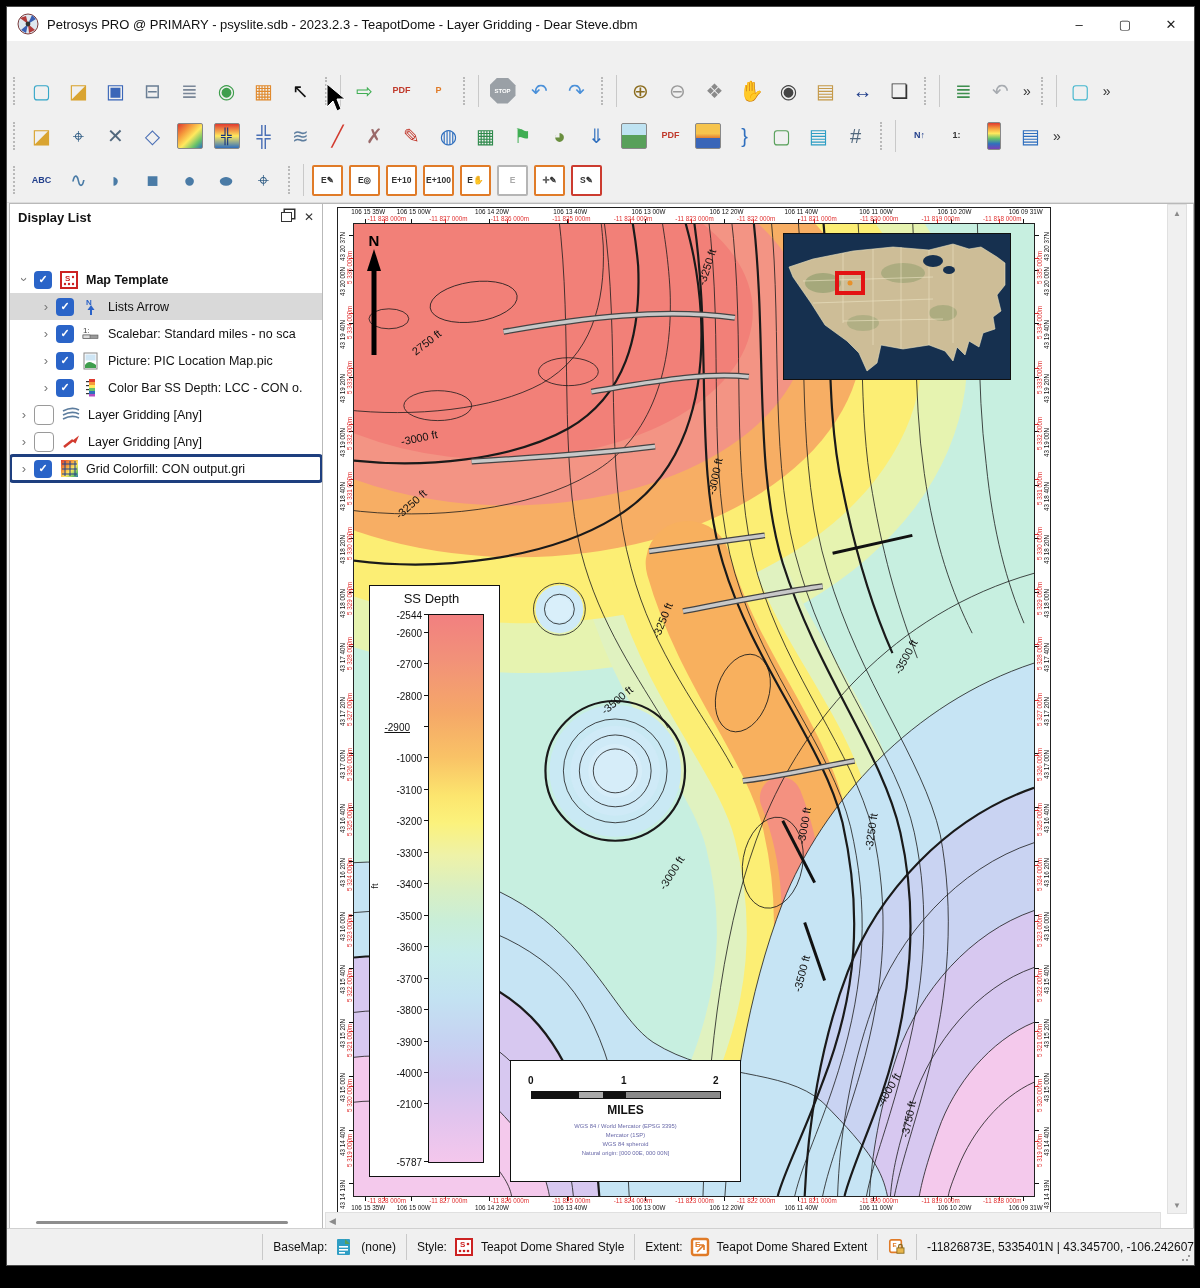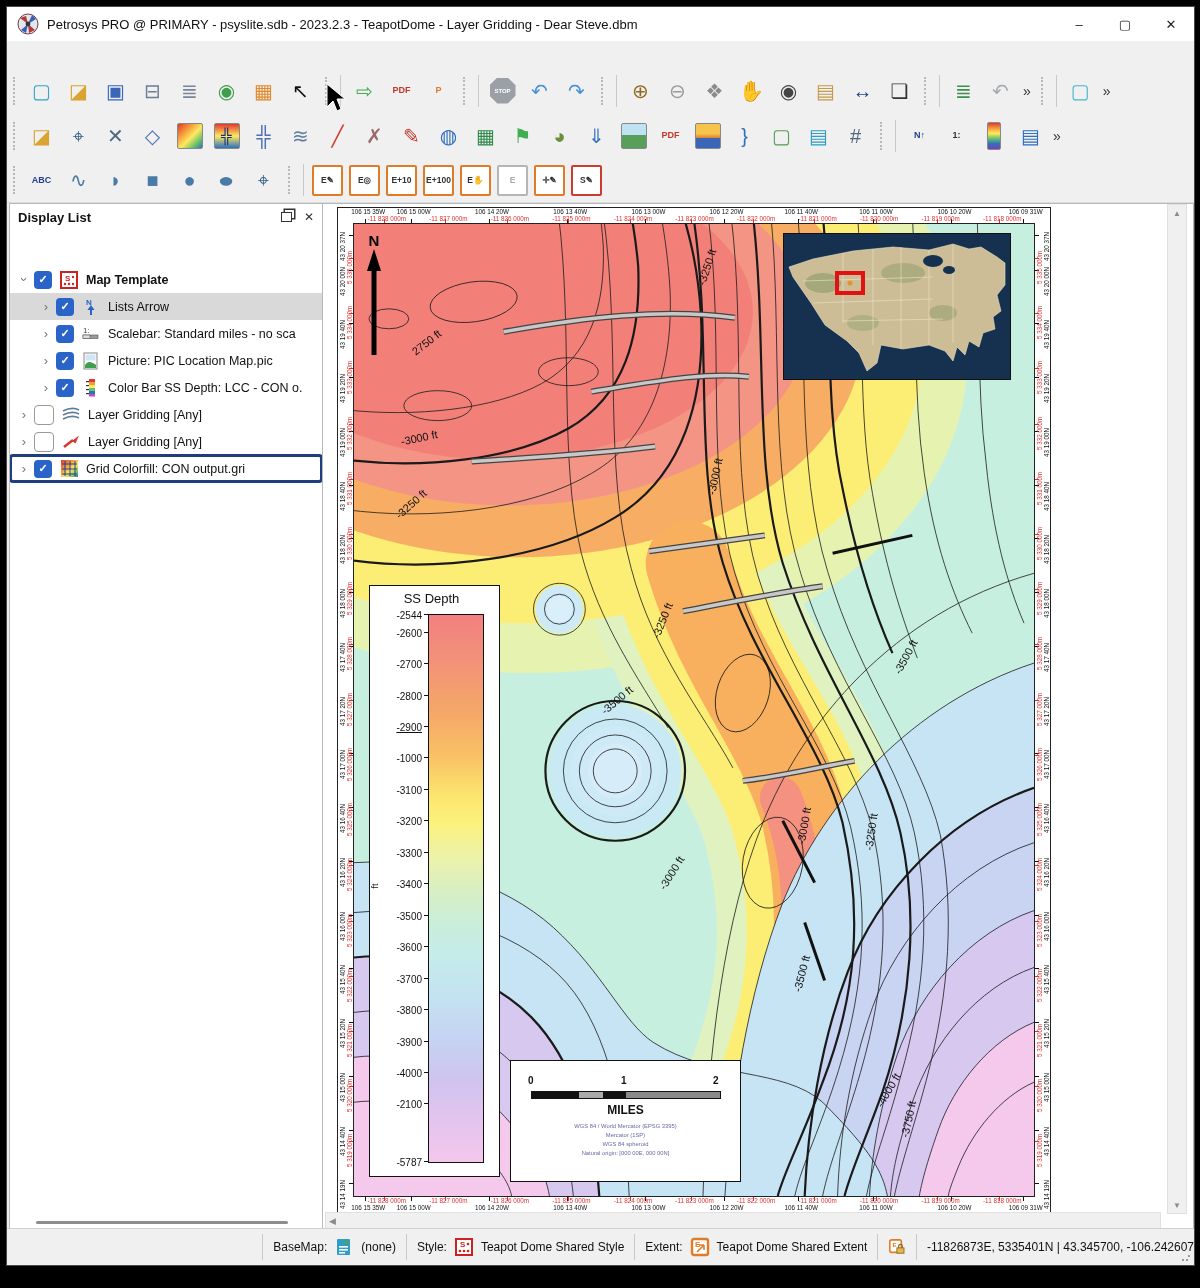--- a/index.html
+++ b/index.html
@@ -749,21 +749,21 @@
             <span class="unit">ft</span>
             <div id="cb-ticks">
                 <span class="cb-lab" style="left: 12px; top: 24px;">-2544</span>
                 <span class="cb-dash" style="left: 54px; top: 28px;"></span>
                 <span class="cb-lab" style="left: 12px; top: 41.6147px;">-2600</span>
                 <span class="cb-dash" style="left: 54px; top: 45.6147px;"></span>
                 <span class="cb-lab" style="left: 12px; top: 73.0696px;">-2700</span>
                 <span class="cb-dash" style="left: 54px; top: 77.0696px;"></span>
                 <span class="cb-lab" style="left: 12px; top: 104.524px;">-2800</span>
                 <span class="cb-dash" style="left: 54px; top: 108.524px;"></span>
-                <span class="cb-lab" style="left: 12px; top: 135.979px; text-decoration: underline;">-2900</span>
+                <span class="cb-lab" style="left: 0; top: 135.979px; text-decoration: underline;">-2900</span>
                 <span class="cb-dash" style="left: 54px; top: 139.979px;"></span>
                 <span class="cb-lab" style="left: 12px; top: 167.434px;">-1000</span>
                 <span class="cb-dash" style="left: 54px; top: 171.434px;"></span>
                 <span class="cb-lab" style="left: 12px; top: 198.889px;">-3100</span>
                 <span class="cb-dash" style="left: 54px; top: 202.889px;"></span>
                 <span class="cb-lab" style="left: 12px; top: 230.344px;">-3200</span>
                 <span class="cb-dash" style="left: 54px; top: 234.344px;"></span>
                 <span class="cb-lab" style="left: 12px; top: 261.799px;">-3300</span>
                 <span class="cb-dash" style="left: 54px; top: 265.799px;"></span>
                 <span class="cb-lab" style="left: 12px; top: 293.254px;">-3400</span>

